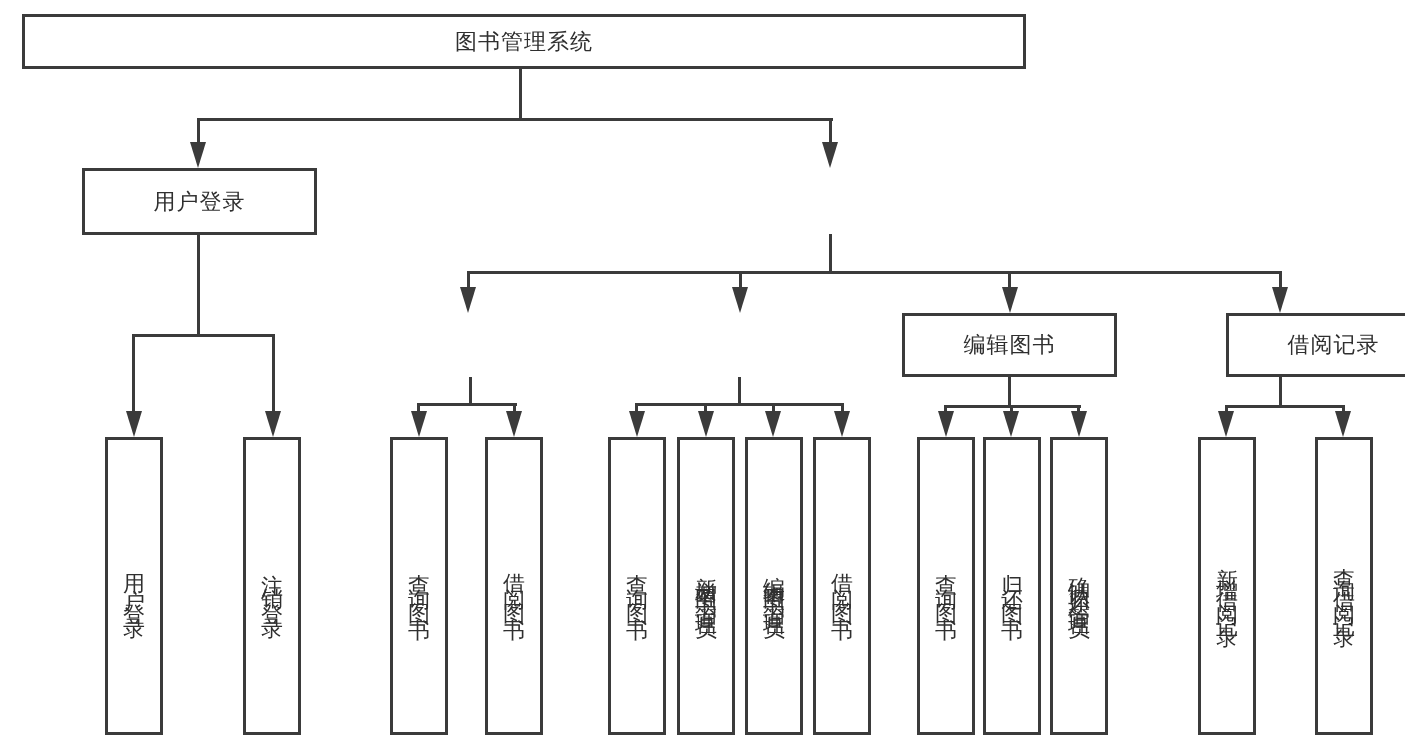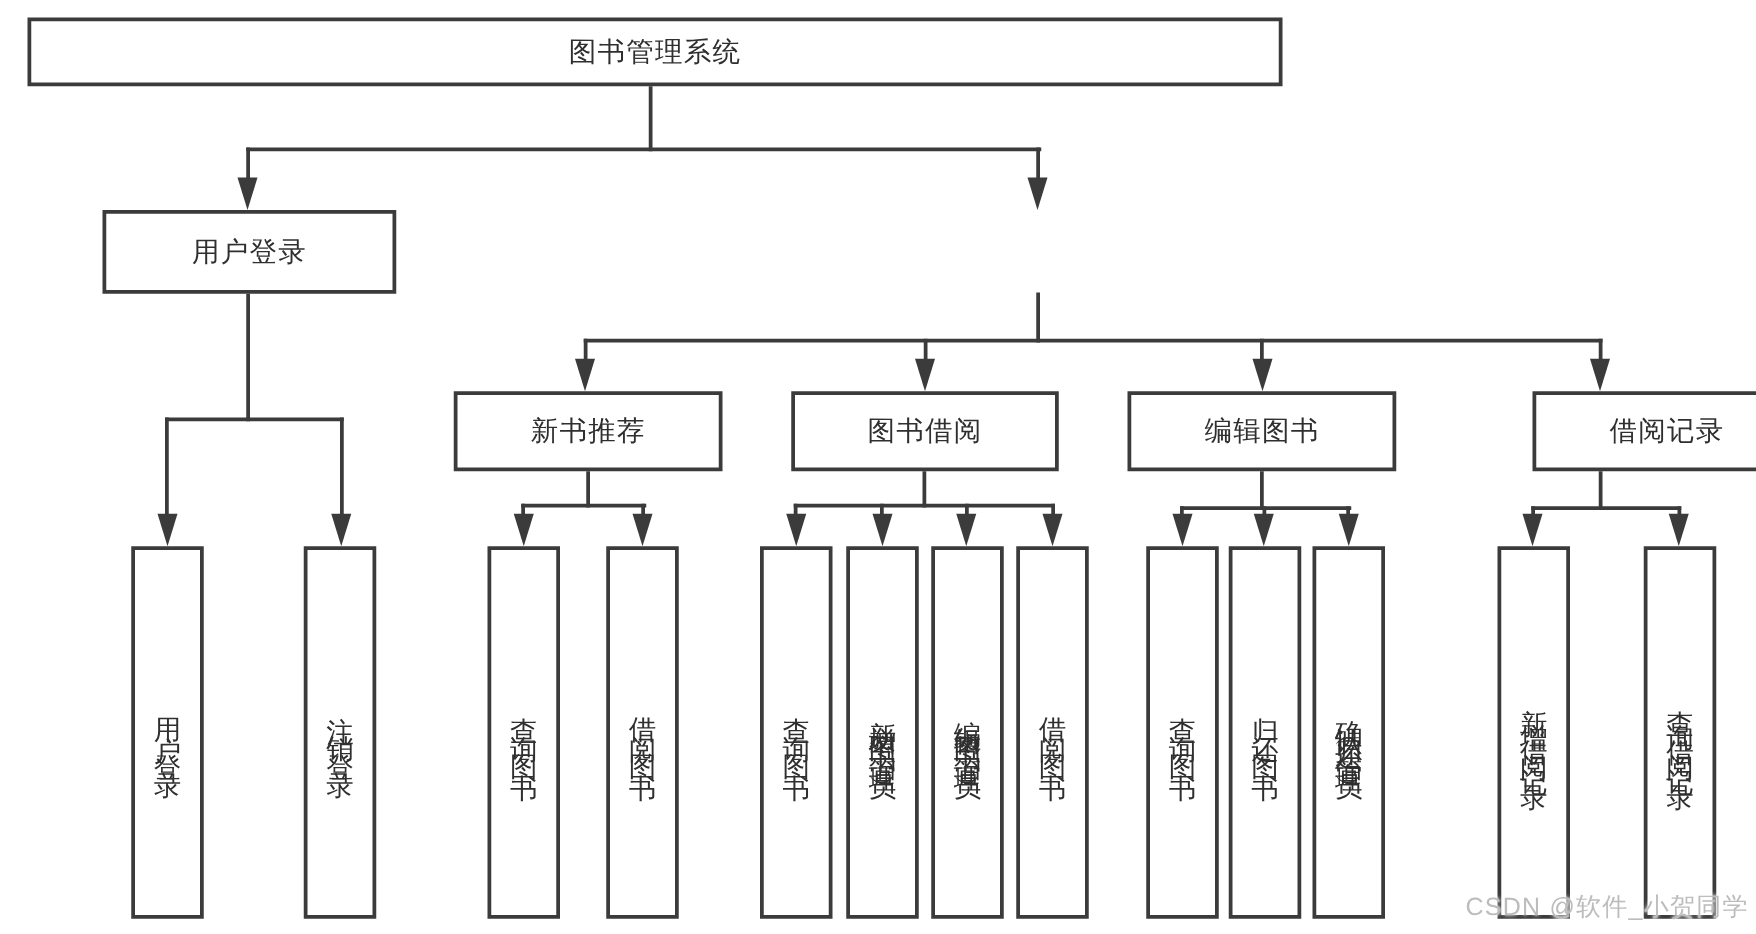--- a/index.html
+++ b/index.html
@@ -96,26 +96,20 @@
   <div class="hline" style="left:467px;top:271px;width:815px;"></div>
   <div class="vline" style="left:467px;top:271px;height:20px;"></div>
   <div class="vline" style="left:739px;top:271px;height:20px;"></div>
   <div class="vline" style="left:1008px;top:271px;height:20px;"></div>
   <div class="vline" style="left:1279px;top:271px;height:20px;"></div>
   <div class="arrow" style="left:460px;top:287px;"></div>
   <div class="arrow" style="left:732px;top:287px;"></div>
   <div class="arrow" style="left:1002px;top:287px;"></div>
   <div class="arrow" style="left:1272px;top:287px;"></div>
 
-  <div class="hbox" style="left:363px;top:313px;width:215px;height:64px;">
-    <span>新书推荐</span>
-  </div>
-  <div class="hbox" style="left:633px;top:313px;width:214px;height:64px;">
-    <span>图书借阅</span>
-  </div>
   <div class="hbox" style="left:902px;top:313px;width:215px;height:64px;">
     <span>编辑图书</span>
   </div>
   <div class="hbox" style="left:1226px;top:313px;width:215px;height:64px;">
     <span>借阅记录</span>
   </div>
 
   <div class="vline" style="left:469px;top:377px;height:29px;"></div>
   <div class="hline" style="left:417px;top:403px;width:100px;"></div>
   <div class="vline" style="left:417px;top:403px;height:12px;"></div>
@@ -187,15 +181,14 @@
     <span class="vtext sp-tight">确认归还（管理员）</span>
   </div>
 
   <div class="vbox" style="left:1198px;">
     <span class="vtext sp-mid">新增借阅记录</span>
   </div>
   <div class="vbox" style="left:1315px;">
     <span class="vtext sp-mid">查询借阅记录</span>
   </div>
 
-  <div id="watermark">CSDN @软件_小贺同学</div>
 
 </div>
 
 </body></html>

